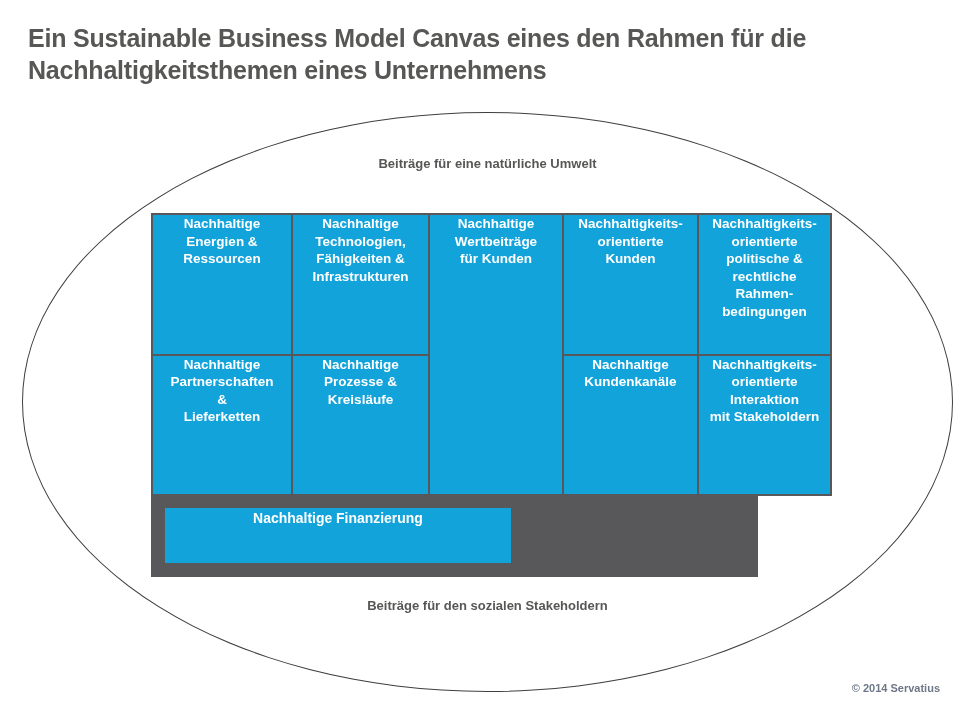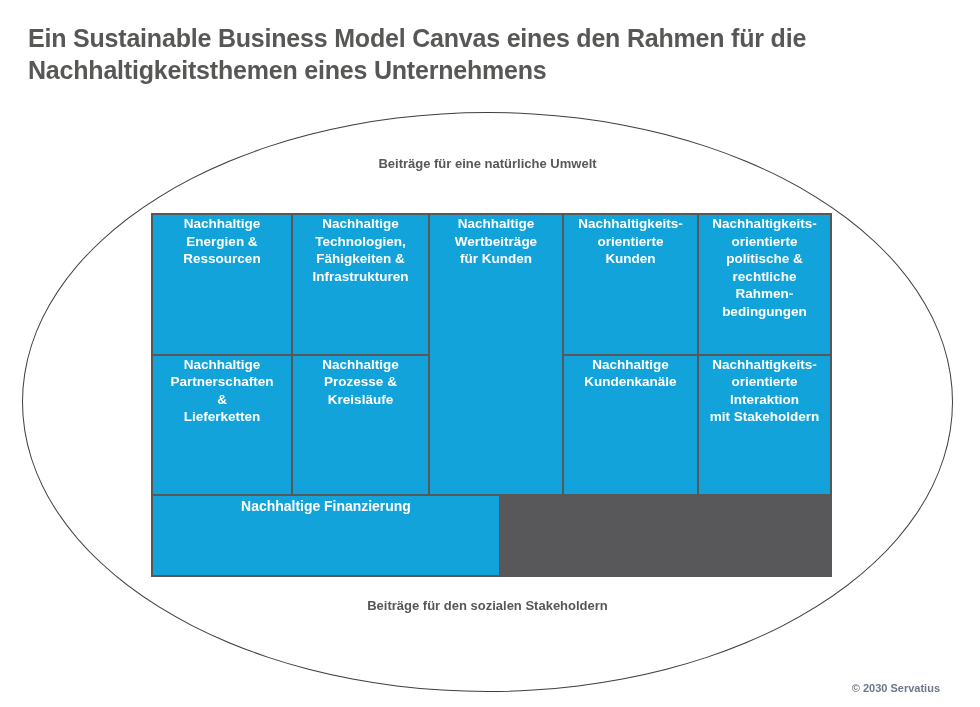--- a/index.html
+++ b/index.html
@@ -62,27 +62,27 @@
     display:grid;
     grid-template-columns:138px 135px 132px 133px 1fr;
     grid-template-rows:1fr 1fr;
     gap:2px;
     padding:2px;
   }
   .grid-bottom{
     position:absolute;
     left:151px;
     top:494px;
-    width:681px;
+    width:607px;
     height:83px;
     background:var(--box-border);
     display:grid;
     grid-template-columns:346px 1fr;
     gap:2px;
-    padding:2px;
+    padding:14px;
   }
   .cell{
     background:var(--box-fill);
     color:var(--box-text);
     display:flex;
     align-items:flex-start;
     justify-content:center;
     text-align:center;
     font-weight:bold;
     font-size:13.5px;
@@ -175,15 +175,15 @@
   </div>
 
   <div class="grid-bottom">
     <div class="cell">
       <span class="condensed">Nachhaltige Finanzierung</span>
     </div>
   </div>
 
   <div class="ellipse-label soc-label">Beiträge für den sozialen Stakeholdern</div>
 
-  <div class="copyright">© 2030 Servatius</div>
+  <div class="copyright">© 2014 Servatius</div>
 
 </div>
 
 </body></html>

